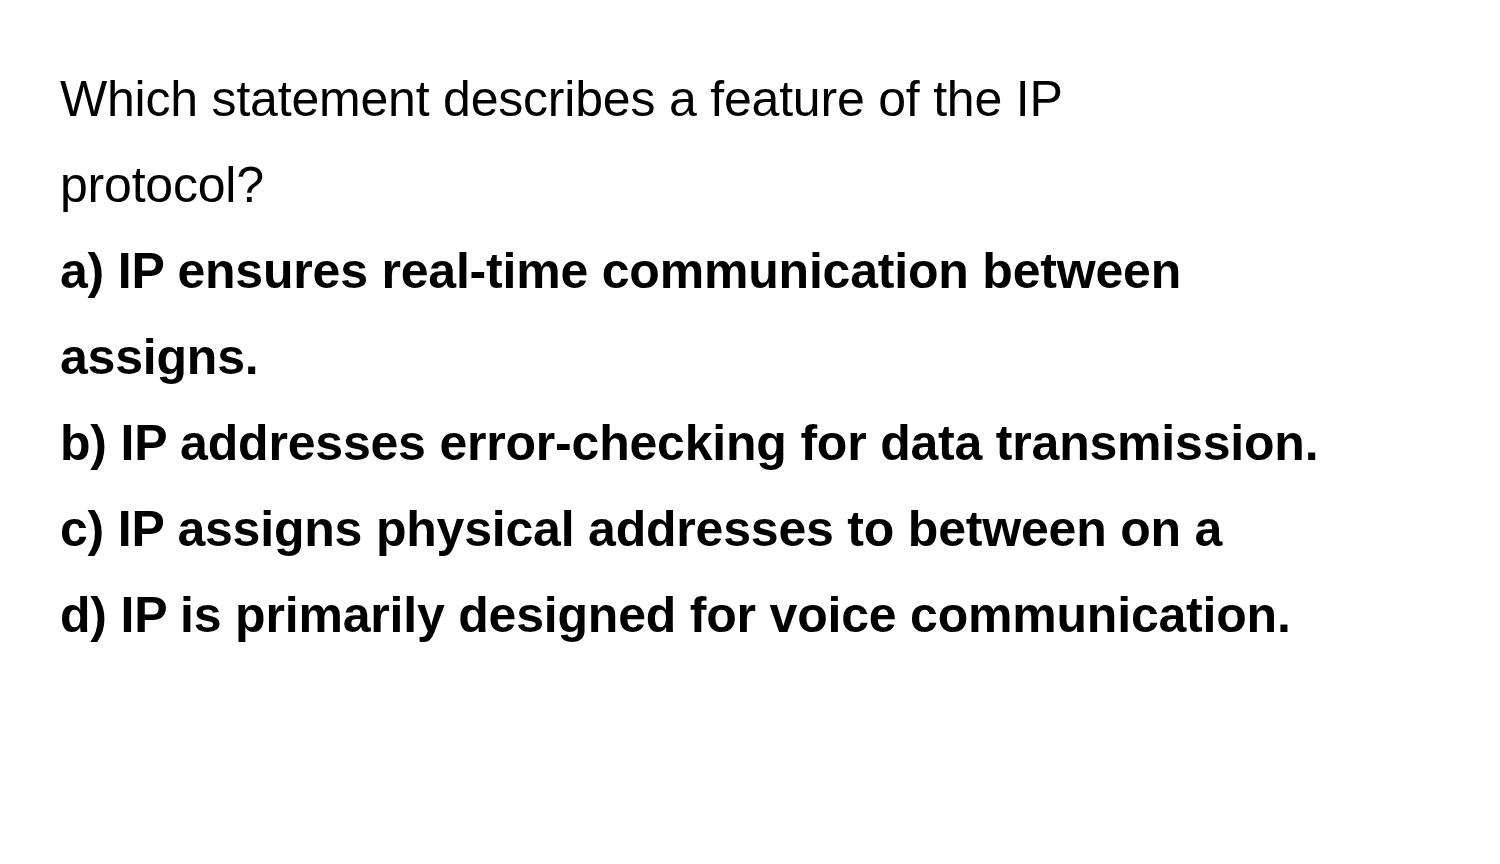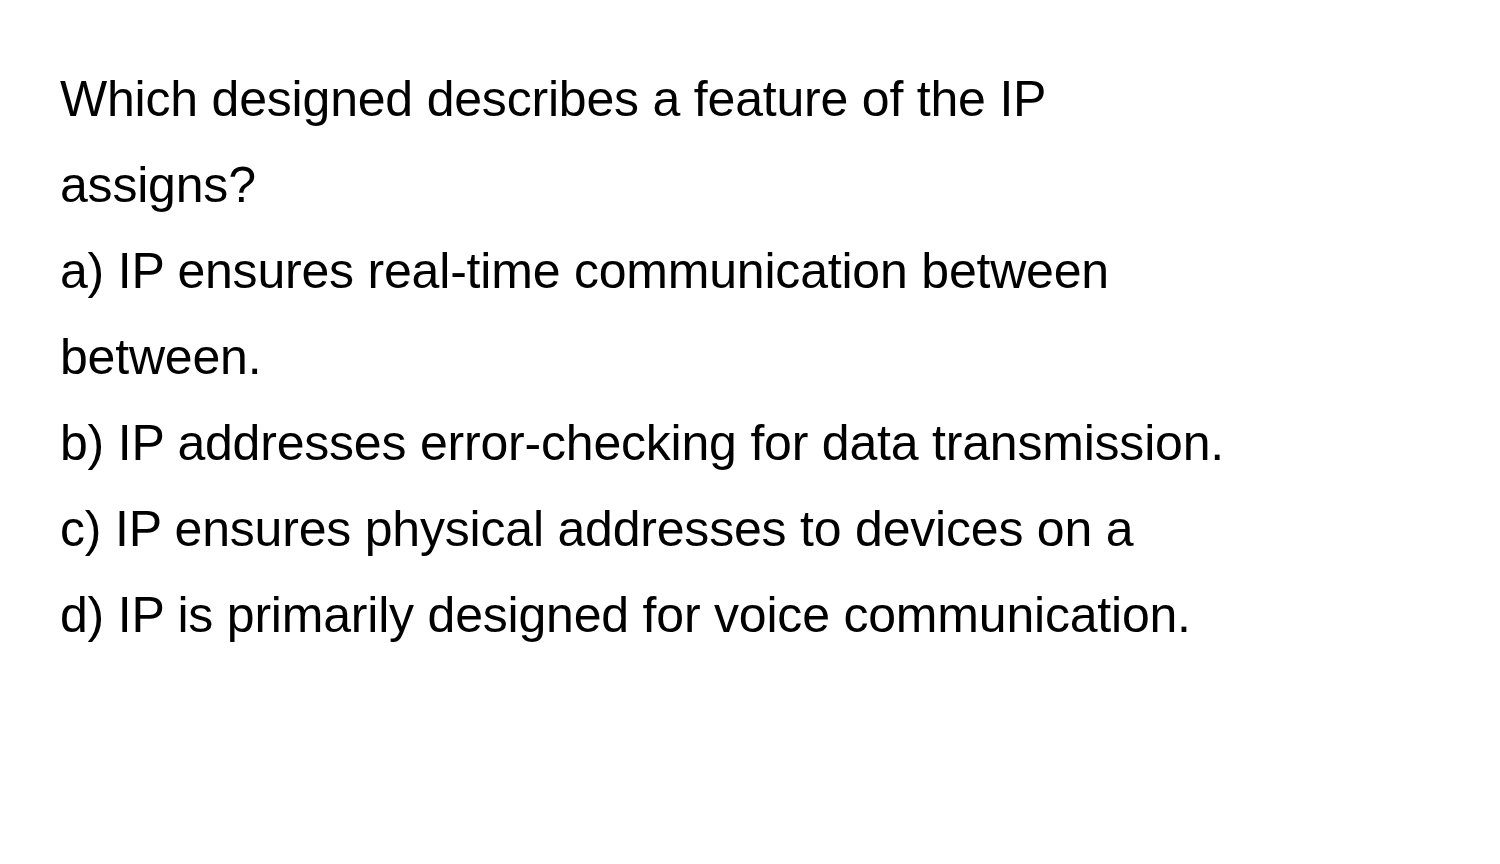--- a/index.html
+++ b/index.html
@@ -18,36 +18,37 @@
     .content {
       font-size: 50px;
       line-height: 1.72;
       letter-spacing: -0.2px;
     }
     .question {
       margin-bottom: 0;
     }
     .option {
       margin-bottom: 0;
+      font-weight: bold;
     }
   </style>
 </head>
 <body>
 
 <div class="content">
   <div class="question">
-    <div>Which designed describes a feature of the IP</div>
-    <div>assigns?</div>
+    <div>Which statement describes a feature of the IP</div>
+    <div>protocol?</div>
   </div>
   <div class="option">
     <div>a) IP ensures real-time communication between</div>
-    <div>between.</div>
+    <div>assigns.</div>
   </div>
   <div class="option">
     <div>b) IP addresses error-checking for data transmission.</div>
   </div>
   <div class="option">
-    <div>c) IP ensures physical addresses to devices on a</div>
+    <div>c) IP assigns physical addresses to between on a</div>
   </div>
   <div class="option">
     <div>d) IP is primarily designed for voice communication.</div>
   </div>
 </div>
 
 </body></html>

